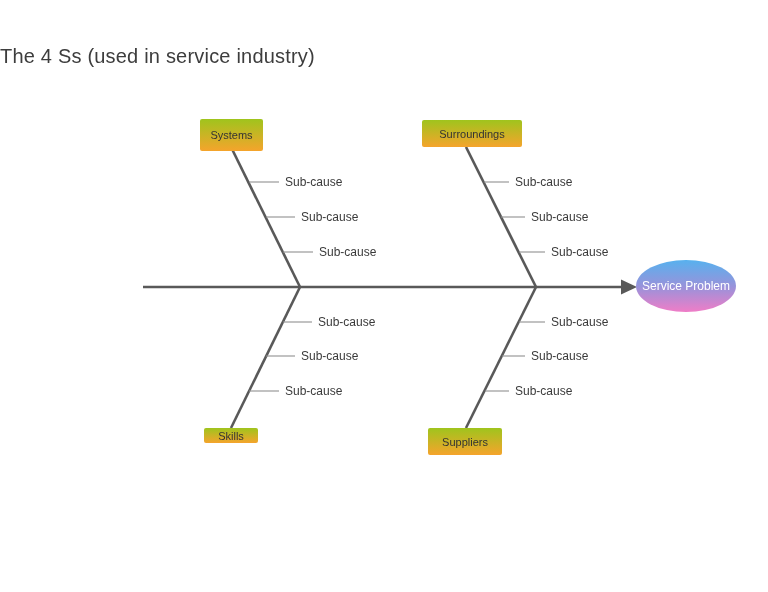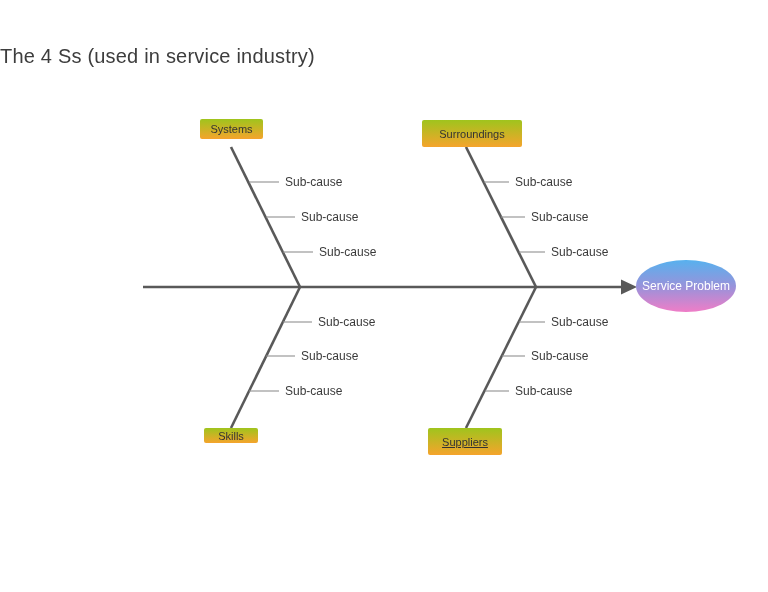--- a/index.html
+++ b/index.html
@@ -41,24 +41,24 @@
     font-size: 12px; color: #3a3a3a; white-space: nowrap;
   }
   .head-ellipse {
     position: absolute; left: 636px; top: 260px; width: 100px; height: 52px;
     border-radius: 50%;
     background: linear-gradient(180deg, var(--head-grad-top) 0%, var(--head-grad-mid) 52%, var(--head-grad-bottom) 100%);
     display: flex; align-items: center; justify-content: center;
     color: var(--head-text-color); font-size: 12px; white-space: nowrap;
   }
   
-  .box-systems      { left: 200px; top: 119px; width: 63px; height: 20px; }
+  .box-systems      { left: 200px; top: 119px; width: 63px; height: 32px; }
   .box-surroundings { left: 422px; top: 120px; width: 100px; height: 27px; }
   .box-skills       { left: 204px; top: 428px; width: 54px; height: 15px; }
-  .box-suppliers    { left: 428px; top: 428px; width: 74px; height: 27px; text-decoration: underline; }
+  .box-suppliers    { left: 428px; top: 428px; width: 74px; height: 27px; }
 </style>
 </head>
 <body>
 
 <div class="canvas">
 
   <div class="title">The 4 Ss (used in service industry)</div>
 
   <svg class="skeleton" width="768" height="592" viewBox="0 0 768 592">
 

